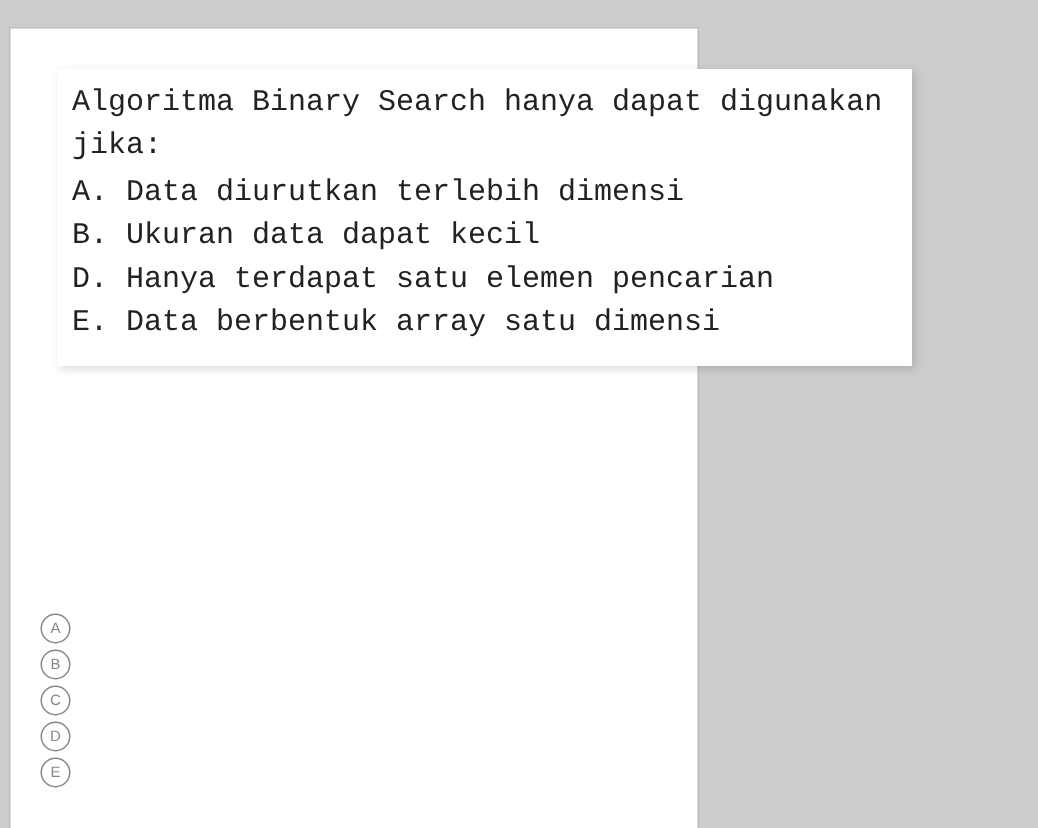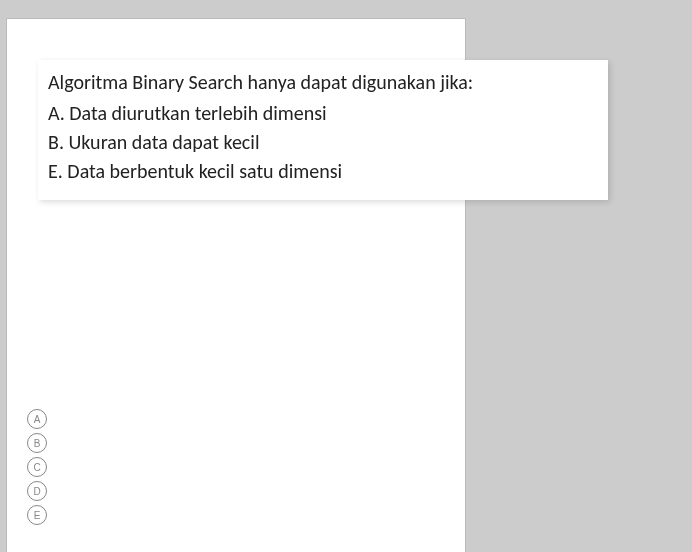--- a/index.html
+++ b/index.html
@@ -23,28 +23,29 @@
       top: 18px;
       width: 460px;
       height: 536px;
       background: #ffffff;
       border: 1px solid #bbbbbb;
     }
     
     .question-box {
       position: absolute;
       left: 38px;
-      top: 60px;
+      top: 46px;
       width: 570px;
       background: #ffffff;
       padding: 8px 10px 14px 10px;
       box-shadow: 2px 2px 6px rgba(0,0,0,0.15);
       font-size: 20px;
       line-height: 1.45;
       color: #222222;
+      font-family: Liberation Mono, monospace;
     }
     
     .question-text {
       margin-bottom: 2px;
     }
     
     .option-line {
       display: block;
     }
     
@@ -83,14 +84,15 @@
     <div class="bubble">C</div>
     <div class="bubble">D</div>
     <div class="bubble">E</div>
   </div>
 </div>
 
 <div class="question-box">
   <div class="question-text">Algoritma Binary Search hanya dapat digunakan jika:</div>
   <span class="option-line">A. Data diurutkan terlebih dimensi</span>
   <span class="option-line">B. Ukuran data dapat kecil</span>
-  <span class="option-line">E. Data berbentuk kecil satu dimensi</span>
+  <span class="option-line">D. Hanya terdapat satu elemen pencarian</span>
+  <span class="option-line">E. Data berbentuk array satu dimensi</span>
 </div>
 
 </body></html>

